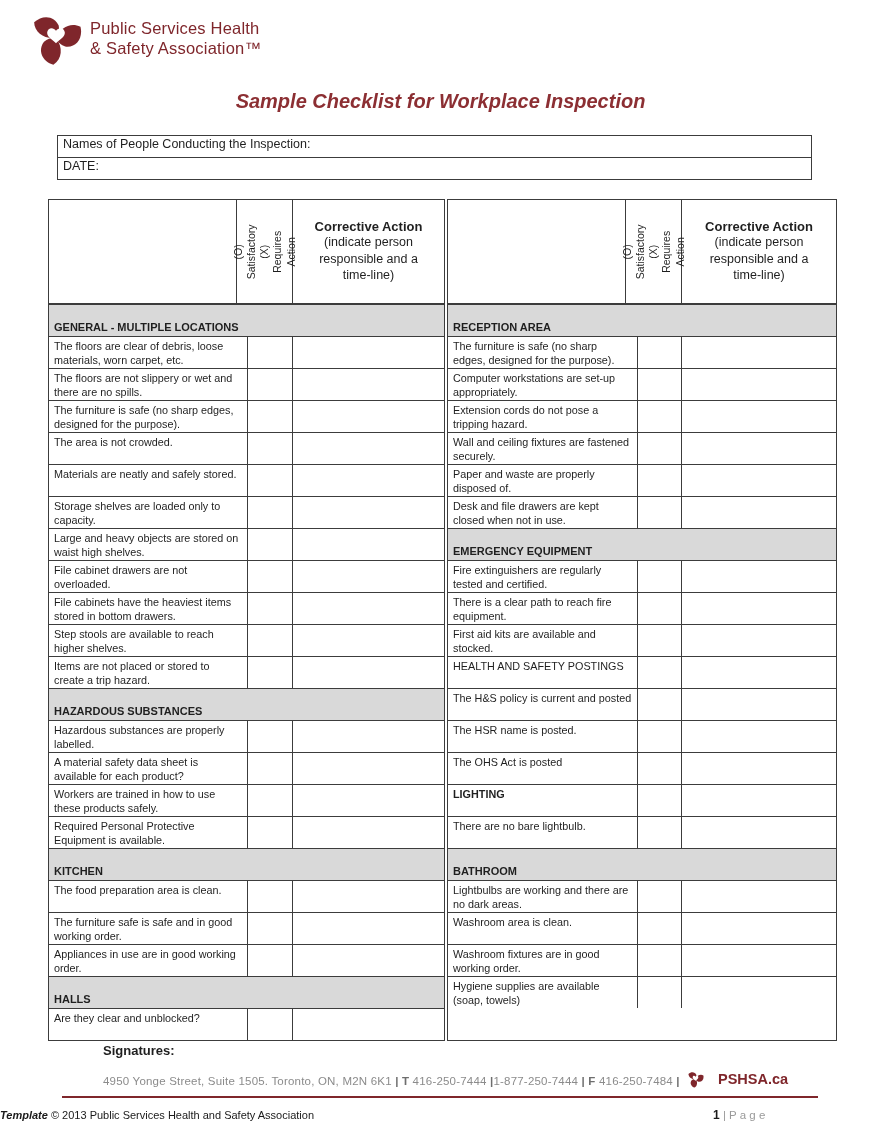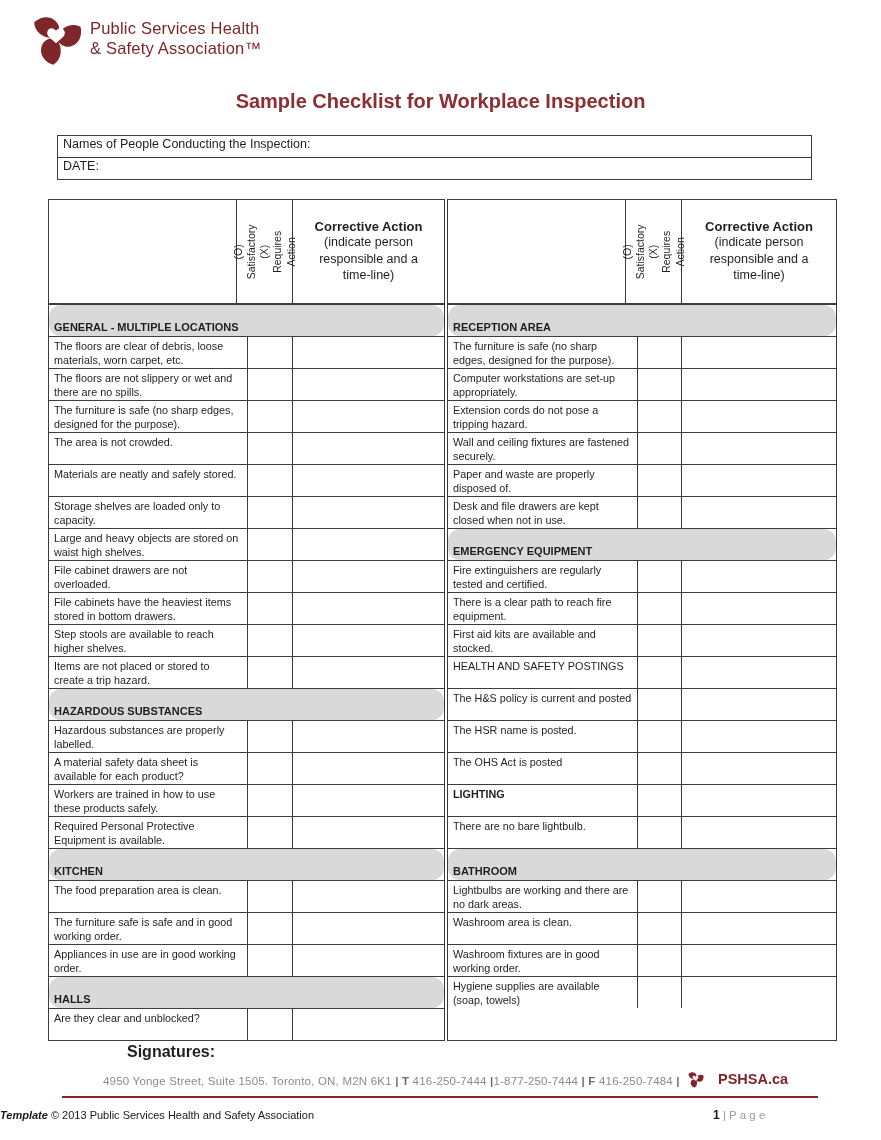--- a/index.html
+++ b/index.html
@@ -8,21 +8,21 @@
     background:#ffffff; font-family:"Liberation Sans", sans-serif; color:#1f1f1f;
     overflow:hidden;
   }
   
   .logo { position:absolute; top:10px; left:30px; display:flex; align-items:center; gap:8px; }
   .logo svg { width:52px; height:56px; }
   .logo-text { color:#7f262b; font-size:16.5px; line-height:1.22; font-weight:500; letter-spacing:.2px; }
   
   .doc-title {
     position:absolute; top:90px; left:0; width:100%; text-align:center;
-    font-size:20px; font-weight:bold; color:#8c2f33;
+    font-size:20px; font-weight:bold; color:#8c2f33;font-style:italic;
   }
   
   .info-box { position:absolute; top:135px; left:57px; width:753px; border:1px solid #3c3c3c; background:#fff; }
   .info-row { height:20px; font-size:12.5px; padding:1px 0 0 5px; }
   .info-row + .info-row { border-top:1px solid #3c3c3c; }
   
   .tables { position:absolute; top:199px; left:48px; display:flex; }
   .chk-table { border:1.5px solid #3c3c3c; background:#fff; box-sizing:border-box; }
   .chk-table.left  { width:397px; margin-right:2px; }
   .chk-table.right { width:390px; }
@@ -39,24 +39,24 @@
   .crow:first-of-type { border-top:none; }
   .cell { box-sizing:border-box; overflow:hidden; }
   .item-cell { flex:1 1 auto; font-size:10.8px; line-height:1.32; padding:2px 5px 0 5px; }
   .item-cell.bold { font-weight:bold; }
   .sat-cell { flex:0 0 45px; border-left:1px solid #3c3c3c; }
   .chk-table.right .sat-cell { flex-basis:44px; }
   .corr-cell { flex:0 0 152px; border-left:1px solid #3c3c3c; }
   .chk-table.right .corr-cell { flex-basis:155px; }
   .section-cell {
     flex:1 1 auto; background:#d9d9d9; font-weight:bold; font-size:11px;
-    display:flex; align-items:flex-end; padding:0 0 3px 5px; box-sizing:border-box;border-radius:12px;
+    display:flex; align-items:flex-end; padding:0 0 3px 5px; box-sizing:border-box;
   }
   
-  .signatures { position:absolute; top:1043px; left:103px; font-size:16px; font-weight:bold;margin-left:24px; }
+  .signatures { position:absolute; top:1043px; left:103px; font-size:13px; font-weight:bold; }
   .address { position:absolute; top:1075px; left:103px; font-size:11.5px; color:#8b8b8b; letter-spacing:.2px; }
   .address b { color:#6e6e6e; }
   .footer-logo { position:absolute; top:1070px; left:687px; display:flex; align-items:center; gap:14px; }
   .footer-logo svg { width:17px; height:18px; }
   .footer-logo span { color:#7f262b; font-weight:bold; font-size:14.5px; }
   .footer-rule { position:absolute; top:1096px; left:62px; width:756px; height:2px; background:#7f262b; }
   .copyright { position:absolute; top:1109px; left:0; width:100%; font-size:11px; color:#1a1a1a; }
   .copyright .tpl { font-weight:bold; font-style:italic; }
   .pageno { position:absolute; top:1108px; left:713px; font-size:11.5px; color:#9a9a9a; }
   .pageno .num { font-weight:bold; color:#1a1a1a; font-size:12px; }

